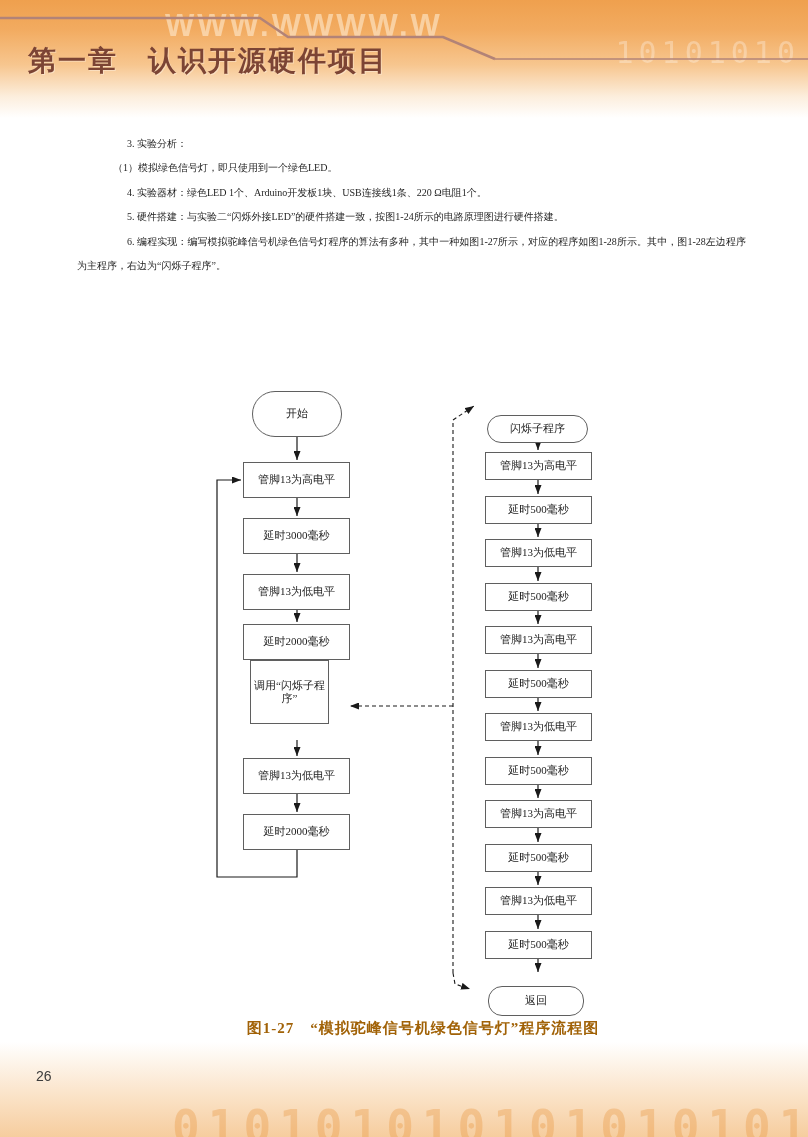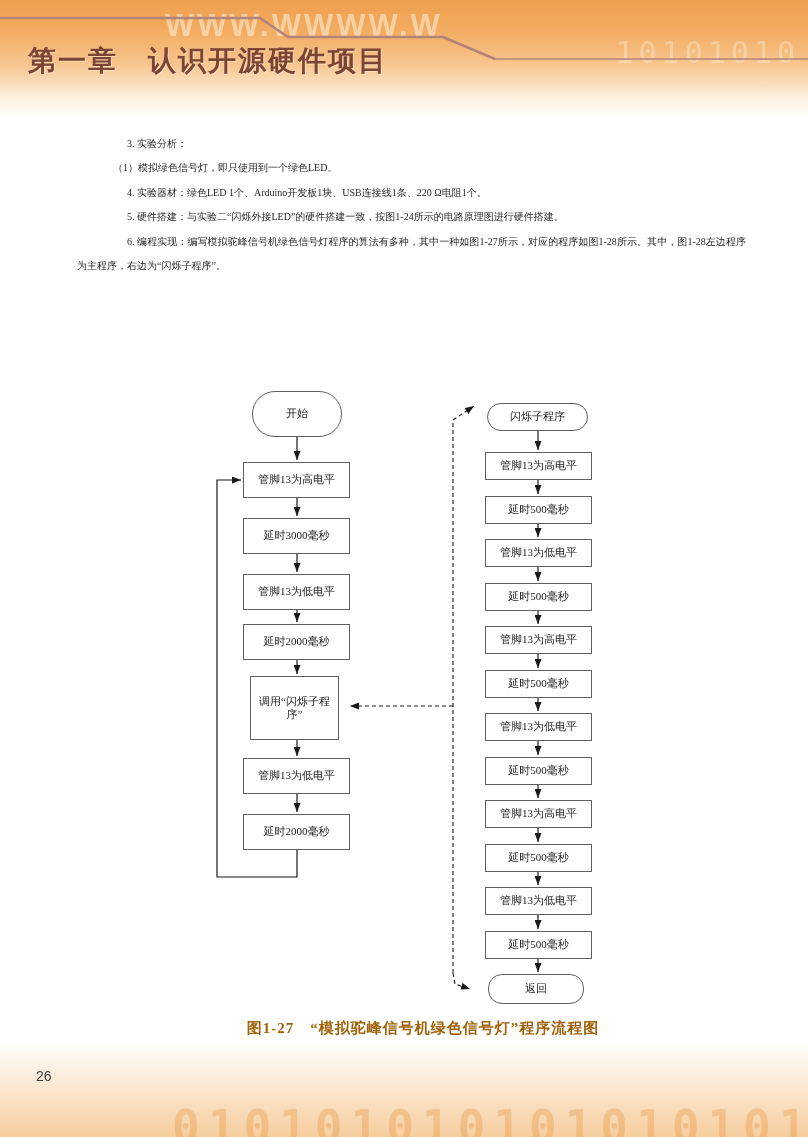--- a/index.html
+++ b/index.html
@@ -24,21 +24,21 @@
   .text-block p{margin:0;}
   .ind3{text-indent:50px;}
   .ind2{text-indent:36px;}
 
   
   .fc-lines{position:absolute;left:0;top:0;}
   .fc-box,.fc-term{position:absolute;box-sizing:border-box;border:1px solid #5f5f5f;background:#ffffff;
           display:flex;align-items:center;justify-content:center;text-align:center;
           font-size:11px;line-height:1.2;color:#1c1c1c;padding:1px 3px;}
   .fc-term{border-radius:23px;}
-  .fc-term.small{border-radius:14px;}
+  .fc-term.small{border-radius:14px;margin-top:12px;}
 
   .fc-caption{position:absolute;left:40px;top:1019px;width:766px;text-align:center;
           font-size:15px;font-weight:bold;color:#a16207;letter-spacing:1px;}
 
   
   .footer{position:absolute;left:0;bottom:0;width:808px;height:95px;overflow:hidden;
           background:linear-gradient(180deg,rgba(247,205,157,0) 0%,rgba(247,205,157,0.55) 55%,#f6cd9e 100%);}
   .footer-binary{position:absolute;left:172px;bottom:-17px;font-size:46px;font-weight:bold;
           color:rgba(232,148,60,0.35);letter-spacing:8px;white-space:nowrap;
           font-family:"DejaVu Sans Mono",monospace;}
@@ -108,21 +108,21 @@
         <path d="M453,973 L455,984 L470,989" marker-end="url(#arr)"></path>
         <path d="M453,706 H350" marker-end="url(#arr)"></path>
       </g>
     </svg>
 
     <div class="fc-term" style="left:252px;top:391px;width:90px;height:46px">开始</div>
     <div class="fc-box" style="left:243px;top:462px;width:107px;height:36px">管脚13为高电平</div>
     <div class="fc-box" style="left:243px;top:518px;width:107px;height:36px">延时3000毫秒</div>
     <div class="fc-box" style="left:243px;top:574px;width:107px;height:36px">管脚13为低电平</div>
     <div class="fc-box" style="left:243px;top:624px;width:107px;height:36px">延时2000毫秒</div>
-    <div class="fc-box" style="left:250px;top:676px;width:89px;height:64px">调用“闪烁子程序”</div>
+    <div class="fc-box" style="left:250px;top:660px;width:79px;height:64px">调用“闪烁子程序”</div>
     <div class="fc-box" style="left:243px;top:758px;width:107px;height:36px">管脚13为低电平</div>
     <div class="fc-box" style="left:243px;top:814px;width:107px;height:36px">延时2000毫秒</div>
 
     <div class="fc-term small" style="left:487px;top:403px;width:101px;height:28px">闪烁子程序</div>
     <div class="fc-box" style="left:485px;top:452px;width:107px;height:28px">管脚13为高电平</div>
     <div class="fc-box" style="left:485px;top:496px;width:107px;height:28px">延时500毫秒</div>
     <div class="fc-box" style="left:485px;top:539px;width:107px;height:28px">管脚13为低电平</div>
     <div class="fc-box" style="left:485px;top:583px;width:107px;height:28px">延时500毫秒</div>
     <div class="fc-box" style="left:485px;top:626px;width:107px;height:28px">管脚13为高电平</div>
     <div class="fc-box" style="left:485px;top:670px;width:107px;height:28px">延时500毫秒</div>

